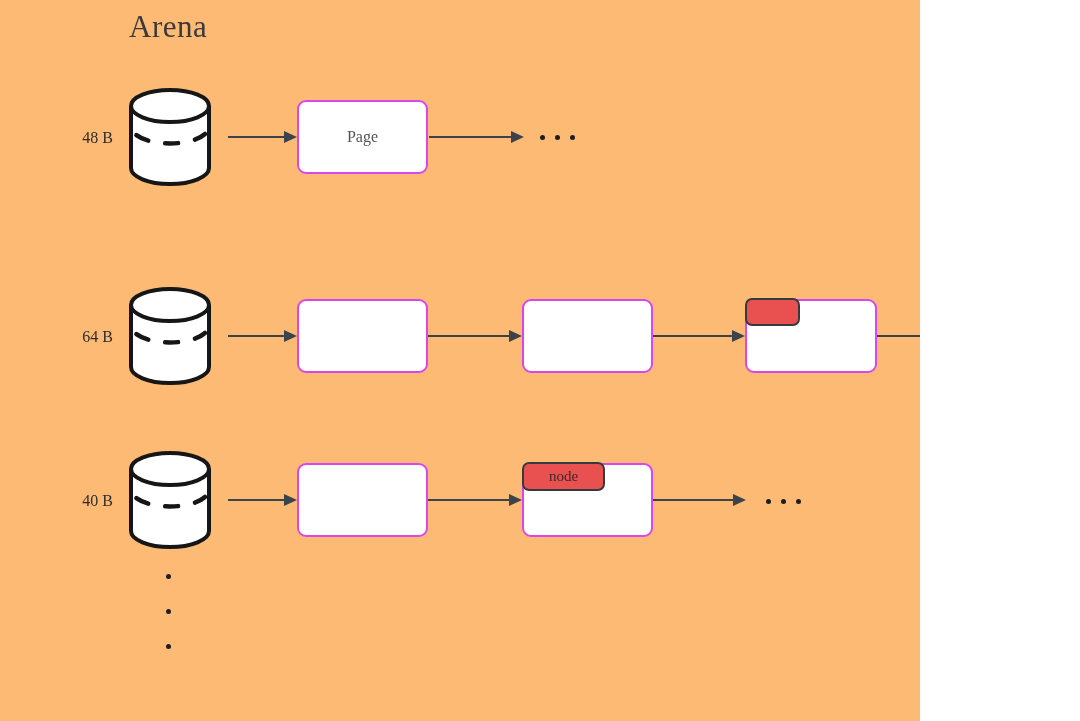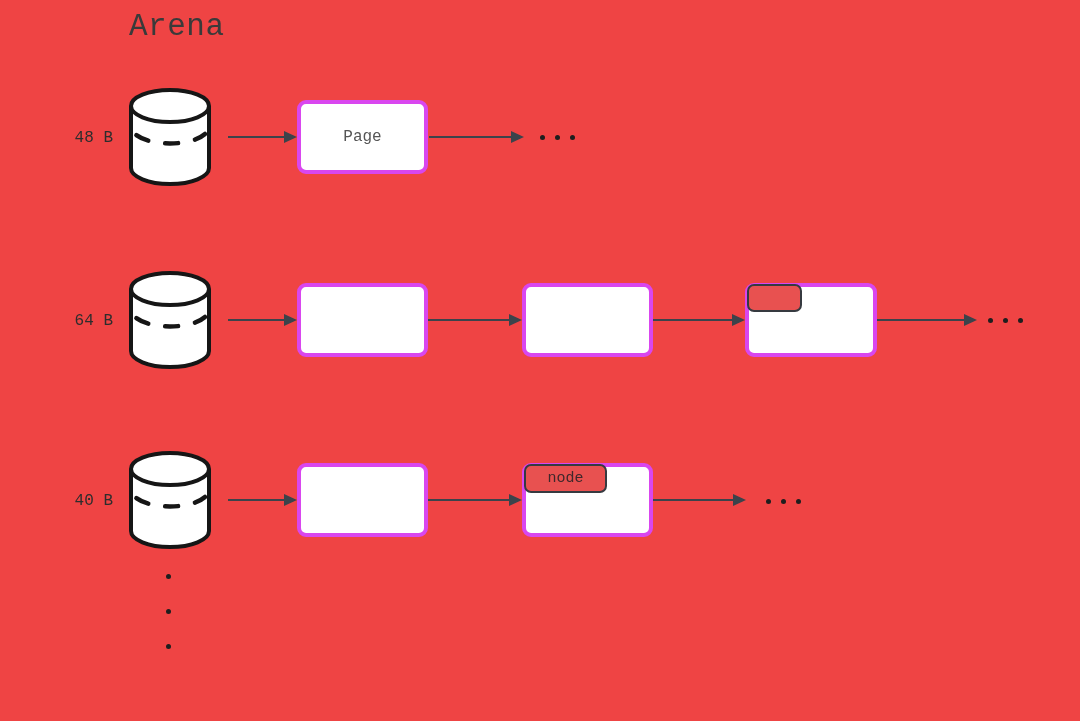--- a/index.html
+++ b/index.html
@@ -1,33 +1,33 @@
 <!DOCTYPE html>
 <html><head>
 <meta charset="utf-8">
 <style>
   html, body { margin:0; padding:0; background:#ffffff; }
   .canvas {
-    position:relative; width:1080px; height:721px; background:#ef4444;
-    overflow:hidden; font-family:Liberation Mono, monospace;
+    position:relative; width:920px; height:721px; background:#fdba74;
+    overflow:hidden; font-family:Liberation Serif, serif;
   }
   .title { position:absolute; left:129px; top:9px; font-size:31px; color:#3a3a3a; letter-spacing:0.5px; }
 
   .row { position:absolute; left:0; width:1080px; height:120px; }
   .row-48 { top:77px;padding-left:28px; }
-  .row-64 { top:260px; }
+  .row-64 { top:276px; }
   .row-80 { top:440px; }
 
   .size-label { position:absolute; left:46px; width:67px; top:52px; font-size:16px; color:#2d2d2d; text-align:right; }
 
   .cyl { position:absolute; left:128px; top:10px; width:84px; height:100px; }
 
   .box {
     position:absolute; top:23px; width:131px; height:74px; box-sizing:border-box;
-    background:#ffffff; border:4px solid #d946ef; border-radius:9px;
+    background:#ffffff; border:2px solid #d946ef; border-radius:9px;
     display:flex; align-items:center; justify-content:center;
   }
   .box-label { font-size:16px; color:#555555; }
 
   .tab {
     position:absolute; left:-2px; top:-3px; box-sizing:border-box;
     background:#e85150; border:2px solid #363a40; border-radius:7px;
     display:flex; align-items:center; justify-content:center;
   }
   .tab-small { width:55px; height:28px; }

